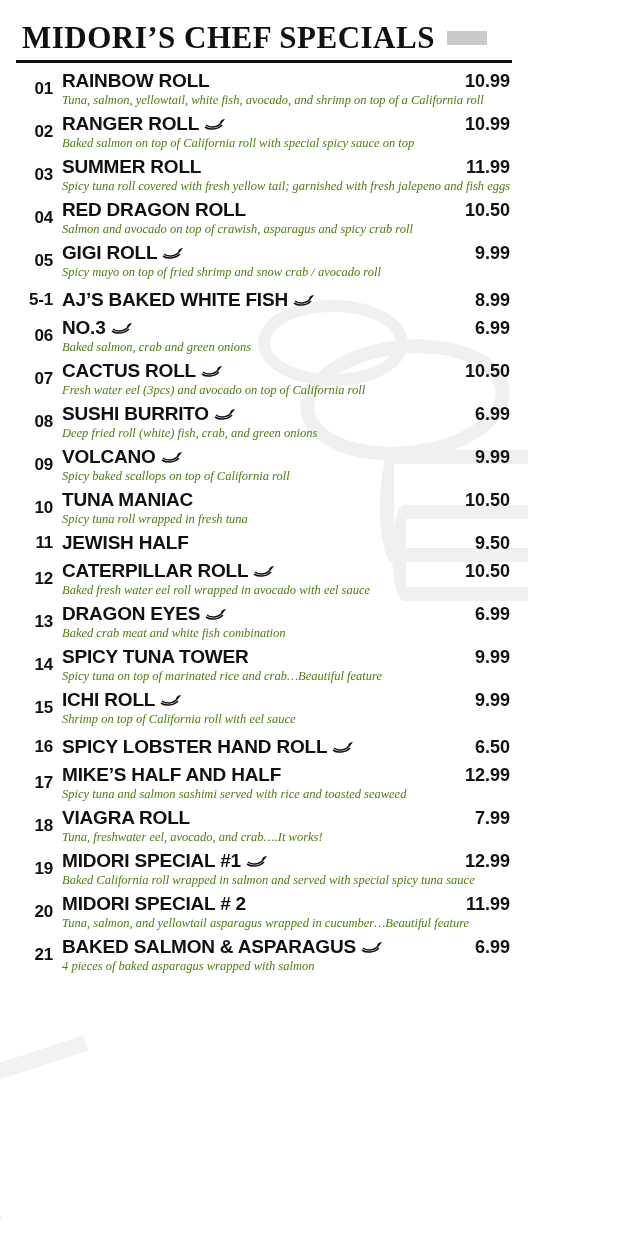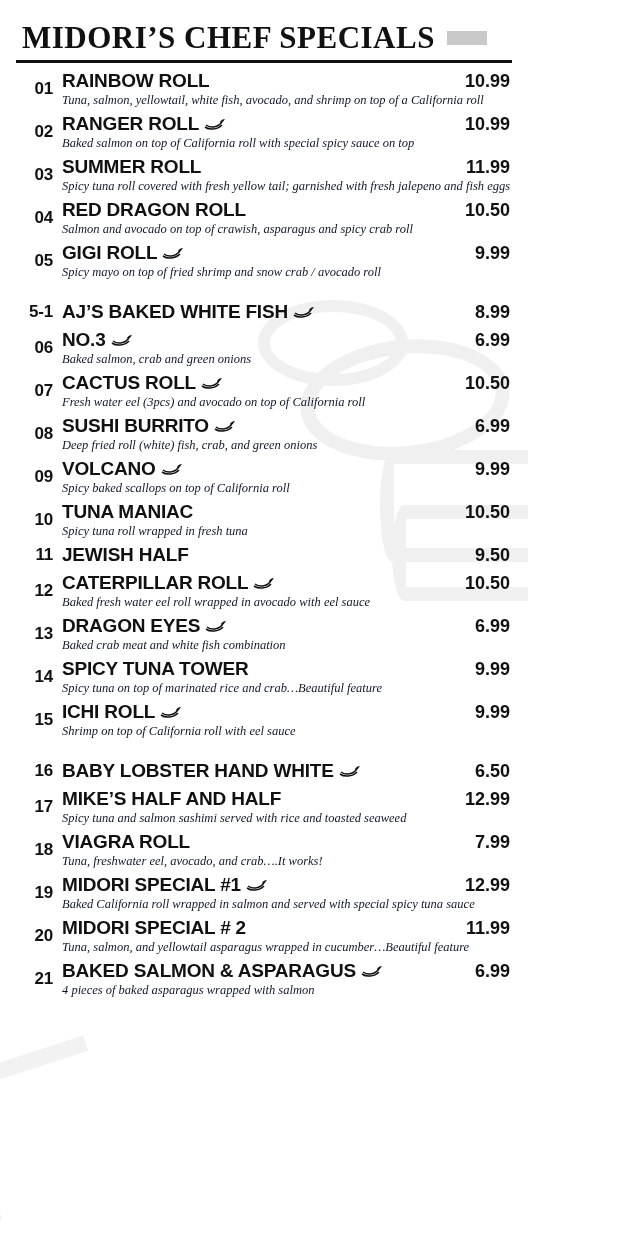--- a/index.html
+++ b/index.html
@@ -89,38 +89,38 @@
     line-height: 24px;
     letter-spacing: -0.2px;
     display: flex;
     align-items: center;
     gap: 5px;
   }
   .item-desc {
     font-family: "Liberation Serif", serif;
     font-style: italic;
     font-size: 12.5px;
-    color: #0f172a;
+    color: #4d7c0f;
     line-height: 15px;
     margin-top: 0px;
     white-space: nowrap;
   }
   .item-price {
     flex: 0 0 62px;
     text-align: right;
     font-size: 18px;
     font-weight: bold;
     color: #111;
     line-height: 24px;
     padding-left: 4px;
   }
   .spicy-icon { display: inline-flex; align-items: center; }
   .spicy-icon svg { display: block; }
   .gap-1 { margin-top: 4px; }
-  .gap-2 { margin-top: 20px; }
+  .gap-2 { margin-top: 8px; }
   .price-lift { align-self: flex-start; }
 </style>
 </head>
 <body>
 
 <div id="page">
 
   <div class="watermark wm1"></div>
   <div class="watermark wm4"></div>
   <div class="watermark wm2"></div>
@@ -360,21 +360,21 @@
               </span>
             </div>
             <div class="item-desc">Shrimp on top of California roll with eel sauce</div>
           </div>
           <div class="item-price price-lift">9.99</div>
         </div>
         <div class="item gap-2">
           <div class="item-num">16</div>
           <div class="item-body">
             <div class="item-title">
-              <span>BABY LOBSTER HAND WHITE</span>
+              <span>SPICY LOBSTER HAND ROLL</span>
               <span class="spicy-icon">
                 <svg width="22" height="13" viewBox="0 0 22 13">
                   <path d="M1 9 C5 12, 13 12, 18 7" stroke="#111" stroke-width="1.6" fill="none"></path>
                   <path d="M2 7 C6 10, 13 10, 17 5" stroke="#111" stroke-width="1.4" fill="none"></path>
                   <path d="M17 6 C19 4, 20 2, 21 1 C19 1, 17 2, 16 4 Z" fill="#111"></path>
                 </svg>
               </span>
             </div>
           </div>
           <div class="item-price price-lift">6.50</div>

